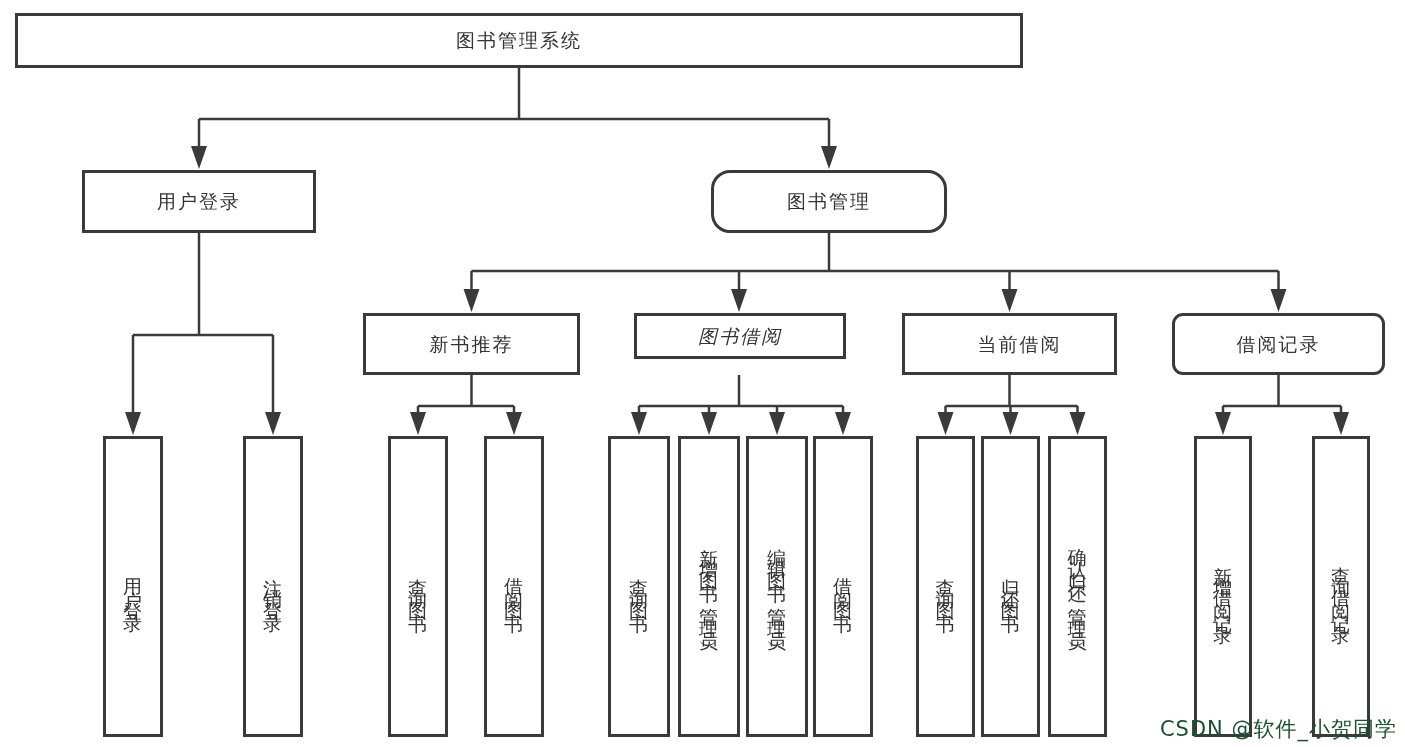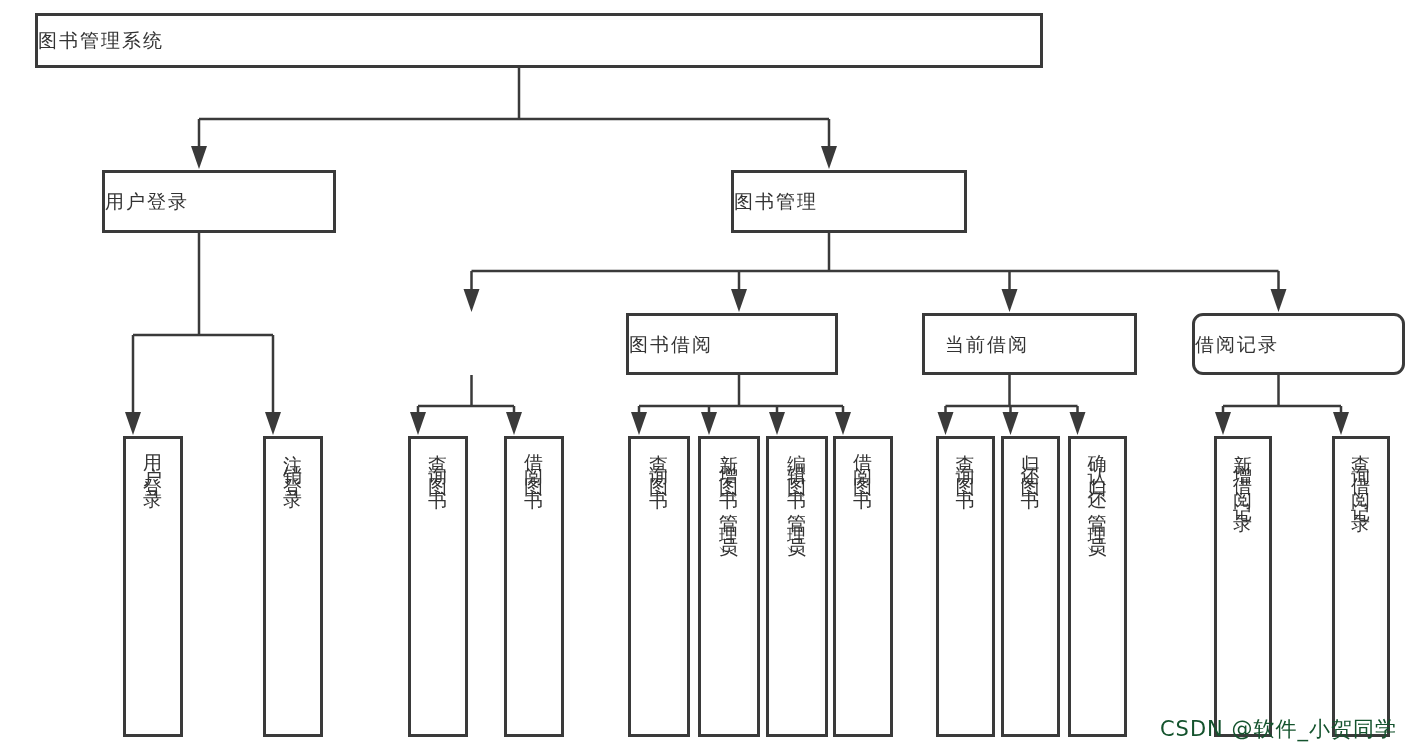--- a/index.html
+++ b/index.html
@@ -21,27 +21,27 @@
     height: 747px;
     z-index: 1;
   }
 
   .node {
     position: absolute;
     background: #ffffff;
     border: 3px solid #3a3a3a;
     display: flex;
     align-items: center;
+    justify-content: center;
     color: #333333;
     font-size: 19px;
     line-height: 1.2;
     z-index: 2;
     letter-spacing: 2px;
     white-space: nowrap;
-    margin-left: 20px;
   }
 
   .node.vertical {
     writing-mode: vertical-rl;
     text-orientation: mixed;
     letter-spacing: 12px;
     white-space: normal;
   }
 
   .node .node-label { display: block; }
@@ -115,24 +115,27 @@
       <polygon points="1333,412 1349,412 1341,435" fill="#3a3a3a"></polygon>
     </svg>
 
   <div class="watermark">CSDN @软件_小贺同学</div>
 <div class="node" style="left: 15px; top: 13px; width: 1008px; height: 55px; border-color: rgb(58, 58, 58); color: rgb(51, 51, 51);">
       <span class="node-label">图书管理系统</span>
     </div>
     <div class="node" style="left: 82px; top: 170px; width: 234px; height: 63px; border-color: rgb(58, 58, 58); color: rgb(51, 51, 51);">
       <span class="node-label">用户登录</span>
     </div>
-    <div class="node" style="left: 711px; top: 170px; width: 236px; height: 63px; border-color: rgb(58, 58, 58); color: rgb(51, 51, 51);">
+    <div class="node" style="left: 711px; top: 170px; width: 236px; height: 63px; border-color: rgb(58, 58, 58); color: rgb(51, 51, 51); border-radius: 19px;">
       <span class="node-label">图书管理</span>
     </div>
-    <div class="node" style="left: 606px; top: 313px; width: 212px; height: 62px; border-color: rgb(58, 58, 58); color: rgb(51, 51, 51);">
+    <div class="node" style="left: 363px; top: 313px; width: 217px; height: 62px; border-color: rgb(58, 58, 58); color: rgb(51, 51, 51);">
+      <span class="node-label">新书推荐</span>
+    </div>
+    <div class="node" style="left: 634px; top: 313px; width: 212px; height: 46px; border-color: rgb(58, 58, 58); color: rgb(51, 51, 51); font-style: italic;">
       <span class="node-label">图书借阅</span>
     </div>
     <div class="node" style="left: 902px; top: 313px; width: 215px; height: 62px; border-color: rgb(58, 58, 58); color: rgb(51, 51, 51); padding-left: 20px;">
       <span class="node-label">当前借阅</span>
     </div>
     <div class="node" style="left: 1172px; top: 313px; width: 213px; height: 62px; border-color: rgb(58, 58, 58); color: rgb(51, 51, 51); border-radius: 11px;">
       <span class="node-label">借阅记录</span>
     </div>
     <div class="node vertical" style="left: 103px; top: 436px; width: 60px; height: 301px; border-color: rgb(58, 58, 58); color: rgb(51, 51, 51);">
       <span class="node-label">用户登录</span>

